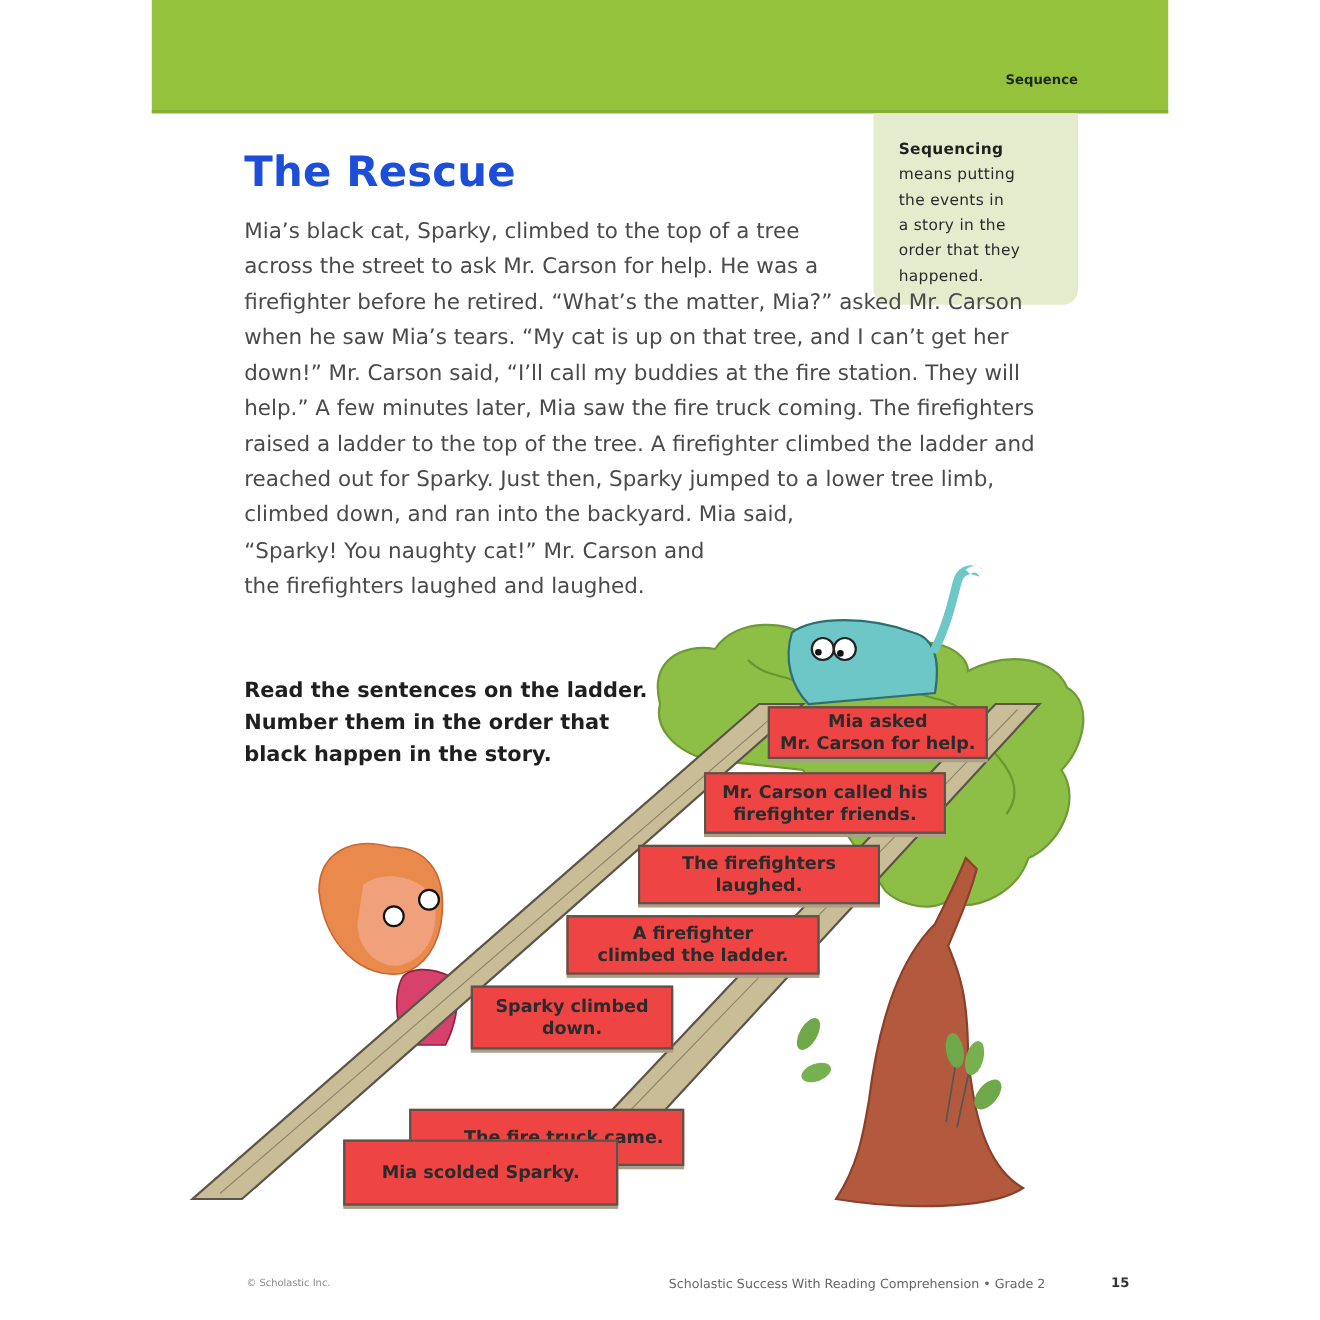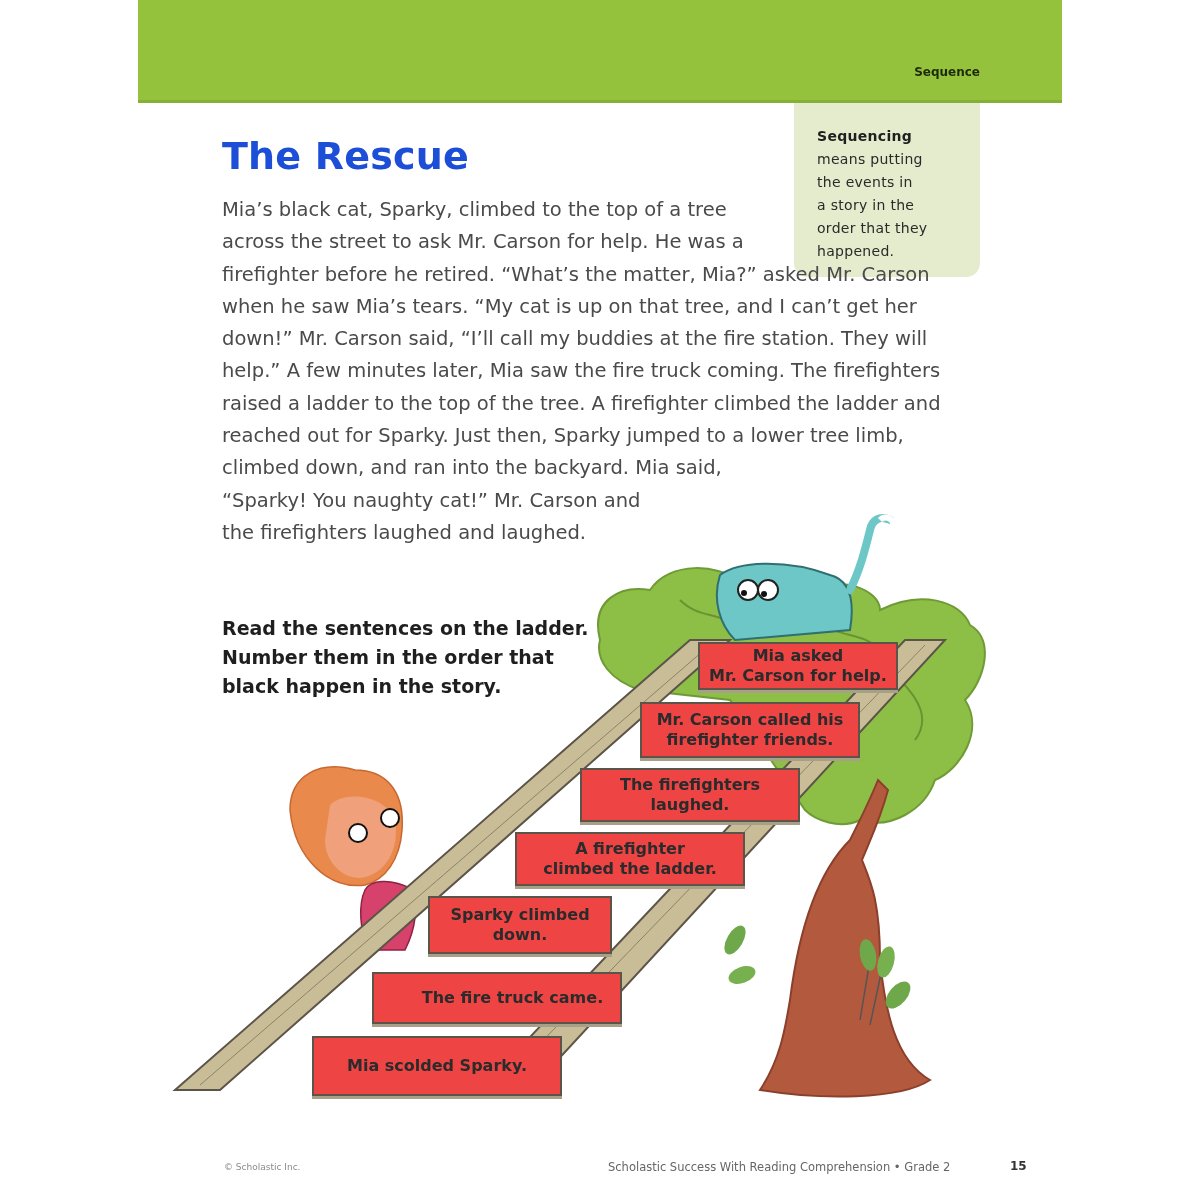--- a/index.html
+++ b/index.html
@@ -125,21 +125,21 @@
       <div>A firefighter</div>
       <div>climbed the ladder.</div>
     </div>
 </div>
 <div class="step" style="left:428px;top:896px;width:184px;height:58px;">
   <div>
       <div>Sparky climbed</div>
       <div>down.</div>
     </div>
 </div>
-<div class="step" style="left:372px;top:972px;width:250px;height:52px;padding-left:31px;">
+<div class="step" style="left:372px;top:1008px;width:250px;height:52px;padding-left:31px;">
   <div>The fire truck came.</div>
 </div>
 <div class="step" style="left:312px;top:1036px;width:250px;height:60px;">
   <div>Mia scolded Sparky.</div>
 </div>
 
 <div class="footer-left">© Scholastic Inc.</div>
 <div class="footer-right">Scholastic Success With Reading Comprehension • Grade 2</div>
 <div class="footer-page">15</div>
 

